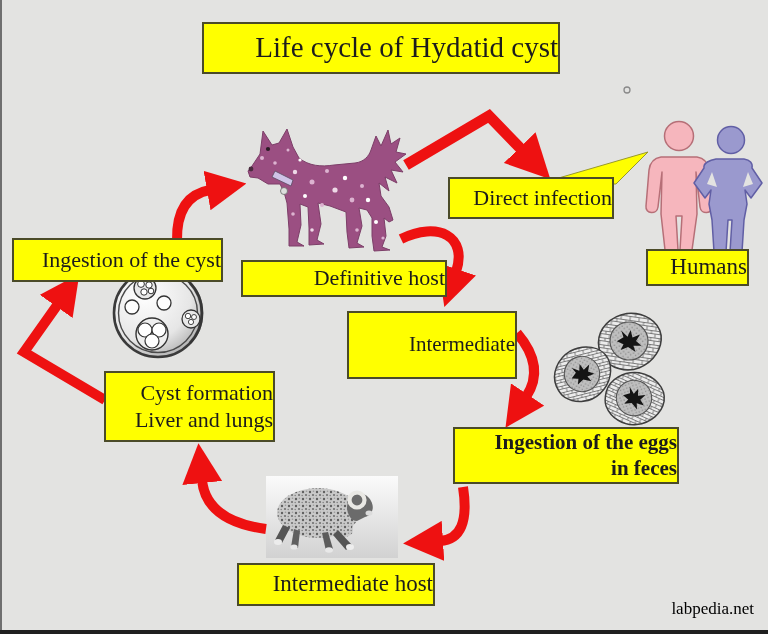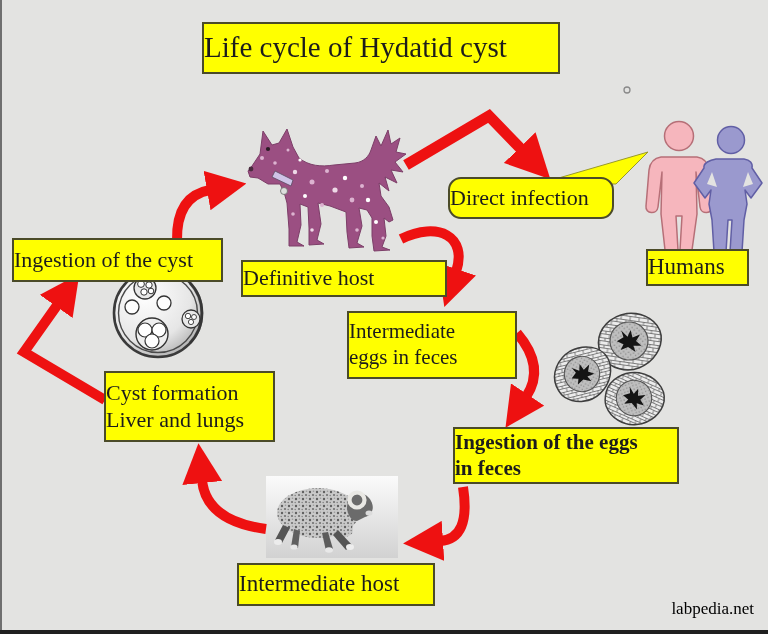--- a/index.html
+++ b/index.html
@@ -7,28 +7,28 @@
     width:768px;height:634px;position:relative;overflow:hidden;
     background:#e3e3e1;
     font-family:"Liberation Serif",serif;
   }
   #edge-left{position:absolute;left:0;top:0;bottom:0;width:2px;background:#6f6f6f;}
   #edge-bottom{position:absolute;left:0;right:0;bottom:0;height:4px;background:#1f1f1f;}
   svg.scene{position:absolute;left:0;top:0;z-index:1;}
   .box{
     position:absolute;z-index:2;box-sizing:border-box;
     background:#ffff00;border:2px solid #4b4b28;
-    display:flex;flex-direction:column;align-items:flex-start;justify-content:center;
+    display:flex;flex-direction:column;align-items:flex-end;justify-content:center;
     color:#1c1c1c;text-align:center;line-height:1.22;
   }
   .box span{display:block;white-space:nowrap;}
   #title-box{left:202px;top:22px;width:358px;height:52px;font-size:29px;}
   #box-ingestion-cyst{left:12px;top:238px;width:211px;height:44px;font-size:22px;}
   #box-definitive-host{left:241px;top:260px;width:206px;height:37px;font-size:22px;}
-  #box-direct-infection{left:448px;top:177px;width:166px;height:42px;font-size:22px;border-radius:13px;}
+  #box-direct-infection{left:448px;top:177px;width:166px;height:42px;font-size:22px;}
   #box-humans{left:646px;top:233px;width:103px;height:37px;font-size:23px;margin-top:16px;}
   #box-embryonated{left:347px;top:311px;width:170px;height:68px;font-size:21px;}
   #box-ingestion-eggs{left:453px;top:427px;width:226px;height:57px;font-size:21px;font-weight:bold;}
   #box-cyst-formation{left:104px;top:371px;width:171px;height:71px;font-size:22px;}
   #box-intermediate-host{left:237px;top:563px;width:198px;height:43px;font-size:23px;}
   #watermark{
     position:absolute;z-index:2;right:14px;top:599px;
     font-size:17px;color:#000000;white-space:nowrap;
   }
 </style>
@@ -216,21 +216,20 @@
 <div class="box" id="box-direct-infection">
   <span>Direct infection</span>
 </div>
 
 <div class="box" id="box-humans">
   <span>Humans</span>
 </div>
 
 <div class="box" id="box-embryonated">
   <span>Intermediate</span>
-  <span>eggs in feces</span>
 </div>
 
 <div class="box" id="box-ingestion-eggs">
   <span>Ingestion of the eggs</span>
   <span>in feces</span>
 </div>
 
 <div class="box" id="box-cyst-formation">
   <span>Cyst formation</span>
   <span>Liver and lungs</span>

